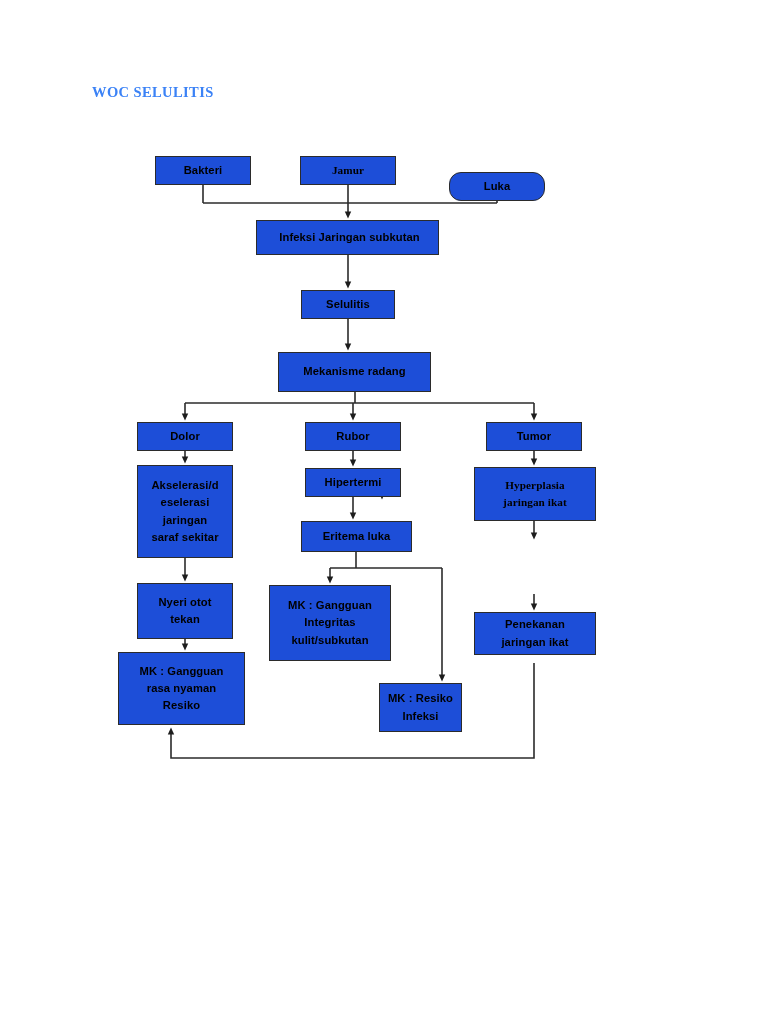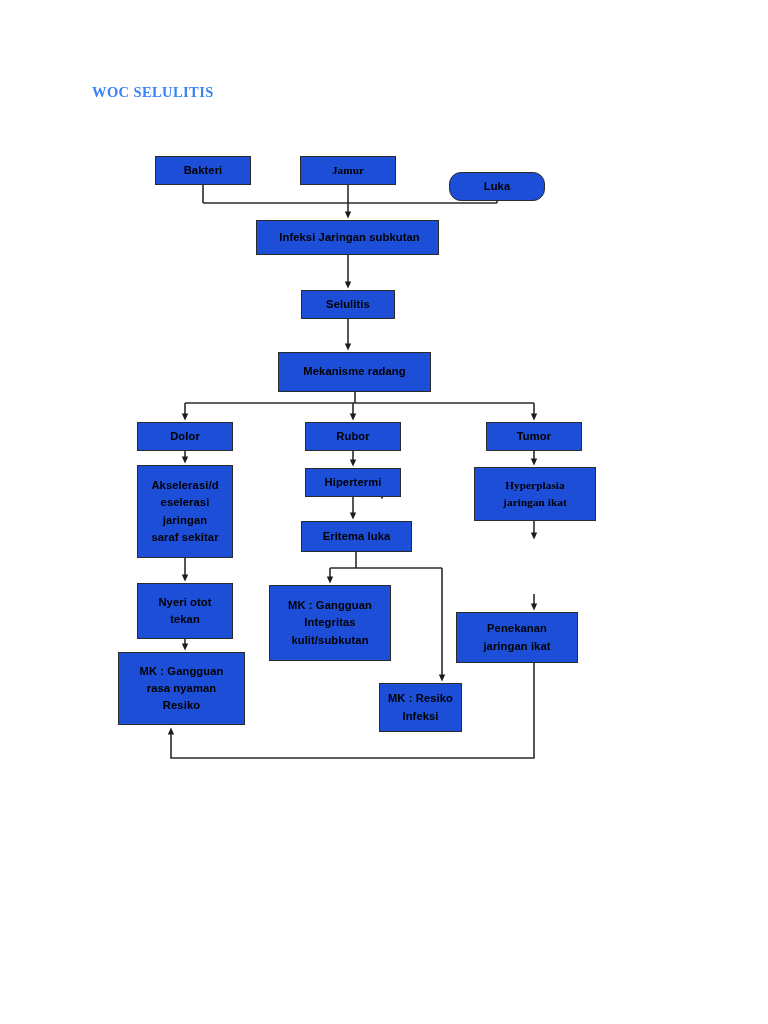--- a/index.html
+++ b/index.html
@@ -196,21 +196,21 @@
   </div>
 
   <div class="node" style="left:269px;top:585px;width:122px;height:76px;">
     <span class="lines">
       <span class="ln">MK : Gangguan</span>
       <span class="ln">Integritas</span>
       <span class="ln">kulit/subkutan</span>
     </span>
   </div>
 
-  <div class="node" style="left:456px;top:612px;width:122px;height:51px;">
+  <div class="node" style="left:474px;top:612px;width:122px;height:43px;">
     <span class="lines">
       <span class="ln">Penekanan</span>
       <span class="ln">jaringan ikat</span>
     </span>
   </div>
 
   <div class="node" style="left:118px;top:652px;width:127px;height:73px;">
     <span class="lines">
       <span class="ln">MK : Gangguan</span>
       <span class="ln">rasa nyaman</span>

